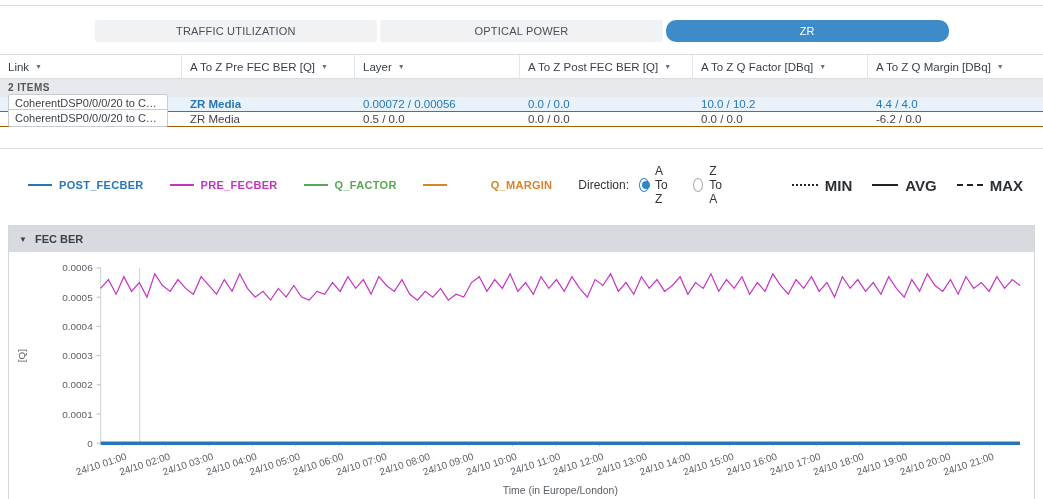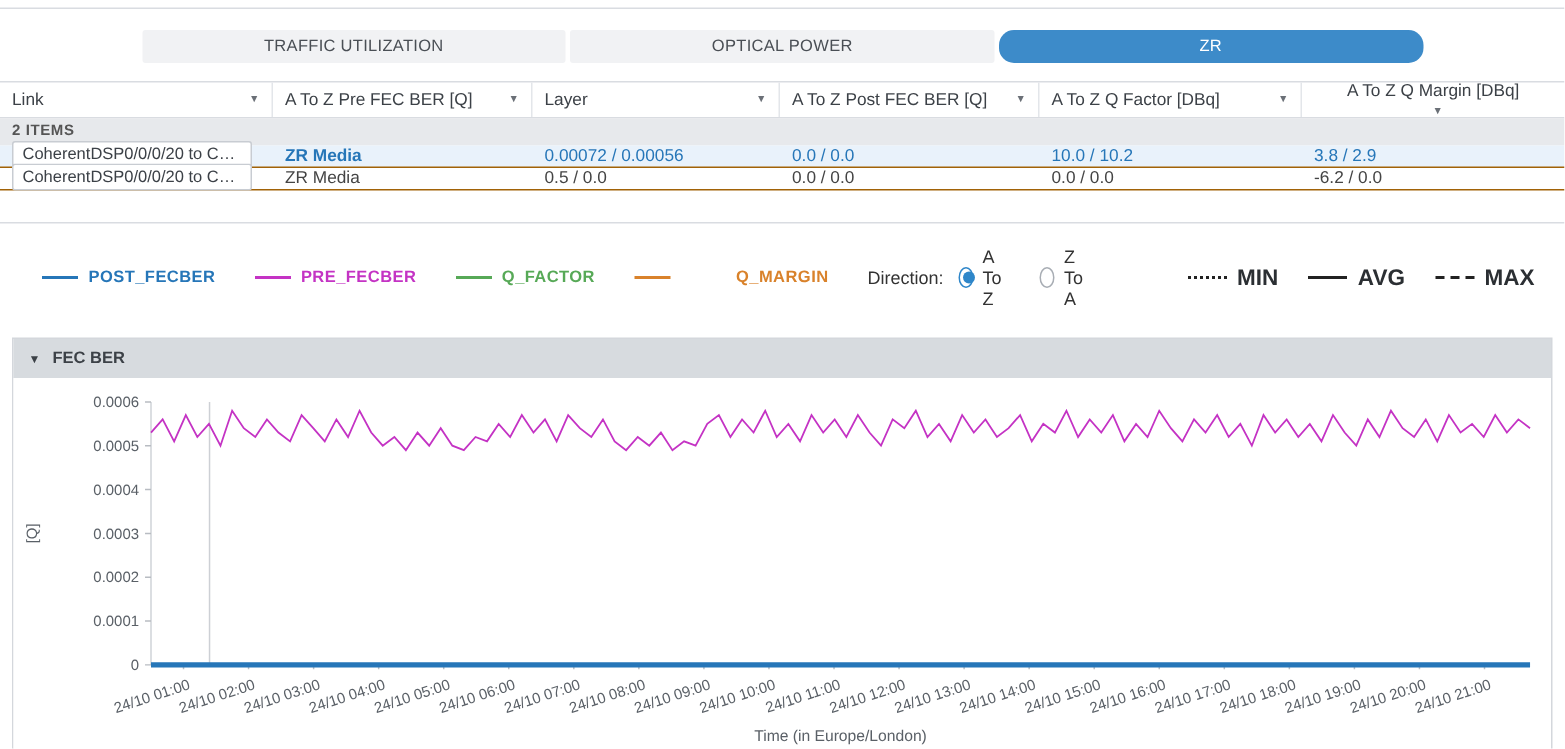--- a/index.html
+++ b/index.html
@@ -16,25 +16,25 @@
     flex: 1; height: 22px; line-height: 22px; text-align: center;
     font-size: 11px; color: #4a4f55; background: #f1f2f4; border-radius: 2px;
     letter-spacing: .2px; cursor: pointer; user-select: none;
   }
   .tab.active { background: #3d8bc9; color: #fff; border-radius: 10px; }
 
   
   .grid-cols { display: grid; grid-template-columns: 182px 173px 165px 173px 175px 1fr; }
   .thead { border-top: 1px solid #d9dce1; border-bottom: 1px solid #d9dce1; height: 25px; }
   .th {
-    display: flex; align-items: center; justify-content: space-between;
+    display: flex; align-items: center; 
     padding: 0 8px; border-right: 1px solid #e3e6ea; font-size: 11.5px; color: #3c4147;
     cursor: pointer;
   }
-  .th:last-child { border-right: none; flex-direction: column; }
+  .th:last-child { border-right: none; }
   .chev { font-size: 7px; color: #6b7077; margin-left: 6px; }
   .items-bar {
     height: 18px; background: #e7e9ec; font-size: 10px; font-weight: bold;
     color: #555; line-height: 18px; padding-left: 8px; letter-spacing: .4px;
   }
   .trow { height: 15px; align-items: center; border-bottom: 1px solid #a16207; font-size: 11.5px; color: #444; cursor: pointer; }
   .trow.selected { background: #e9f2fb; }
   .td { padding: 0 8px; overflow: hidden; white-space: nowrap; }
   .link-chip {
     display: inline-block; border: 1px solid #c8ccd2; background: #fff; border-radius: 2px;
@@ -114,21 +114,21 @@
   <div class="items-bar">2 ITEMS</div>
 
   <div class="grid-cols trow selected">
     <div class="td">
       <span class="link-chip">CoherentDSP0/0/0/20 to Coh...</span>
     </div>
     <div class="td blue" style="font-weight:bold">ZR Media</div>
     <div class="td blue">0.00072 / 0.00056</div>
     <div class="td blue">0.0 / 0.0</div>
     <div class="td blue">10.0 / 10.2</div>
-    <div class="td blue">3.8 / 2.9</div>
+    <div class="td blue">4.4 / 4.0</div>
   </div>
 
   <div class="grid-cols trow">
     <div class="td">
       <span class="link-chip">CoherentDSP0/0/0/20 to Coh...</span>
     </div>
     <div class="td">ZR Media</div>
     <div class="td">0.5 / 0.0</div>
     <div class="td">0.0 / 0.0</div>
     <div class="td">0.0 / 0.0</div>

